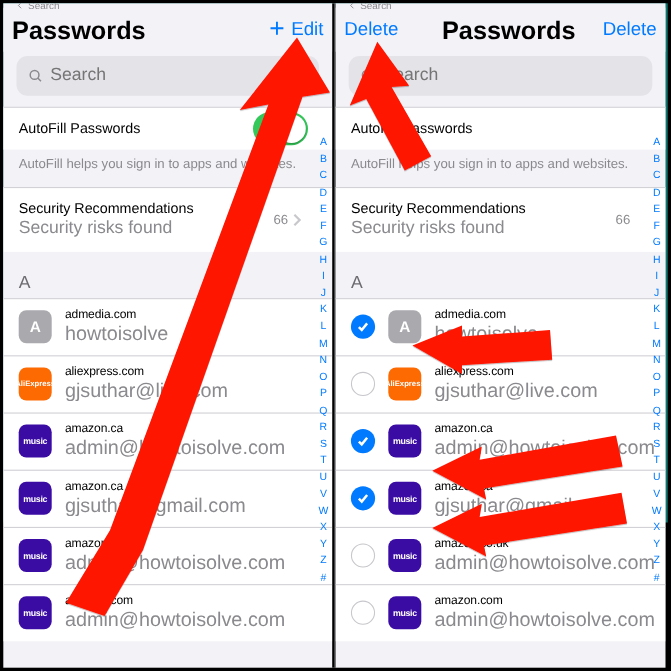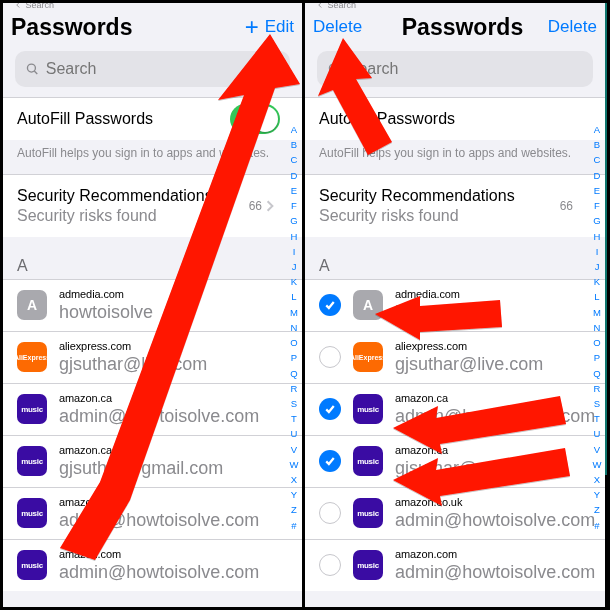--- a/index.html
+++ b/index.html
@@ -65,21 +65,21 @@
     .search input {
       border: none; background: transparent; outline: none;
       font-size: 16px; color: #8a8a8e; width: 100%;
     }
     .cell {
       background: #fff;
       padding: 10px 32px 10px 14px;
       border-top: 0.5px solid #d1d1d6;
       position: relative;
     }
-    .cell-title { font-size: 16px; color:#000; line-height:1.35;}
+    .cell-title { font-size: 13px; color:#000; line-height:1.35;}
     .cell-sub { font-size: 16px; color:#8a8a8e; line-height:1.3;}
     .autofill-help {
       font-size: 12px; color:#8a8a8e; padding: 6px 14px 14px 14px;
     }
     .chevron-r {
       position:absolute; right: 28px; top:50%; transform:translateY(-50%);
       width: 8px; height: 14px; stroke:#c7c7cc; fill:none; stroke-width:2.5;
     }
     .count {
       position:absolute; right: 40px; top:50%; transform:translateY(-50%);

